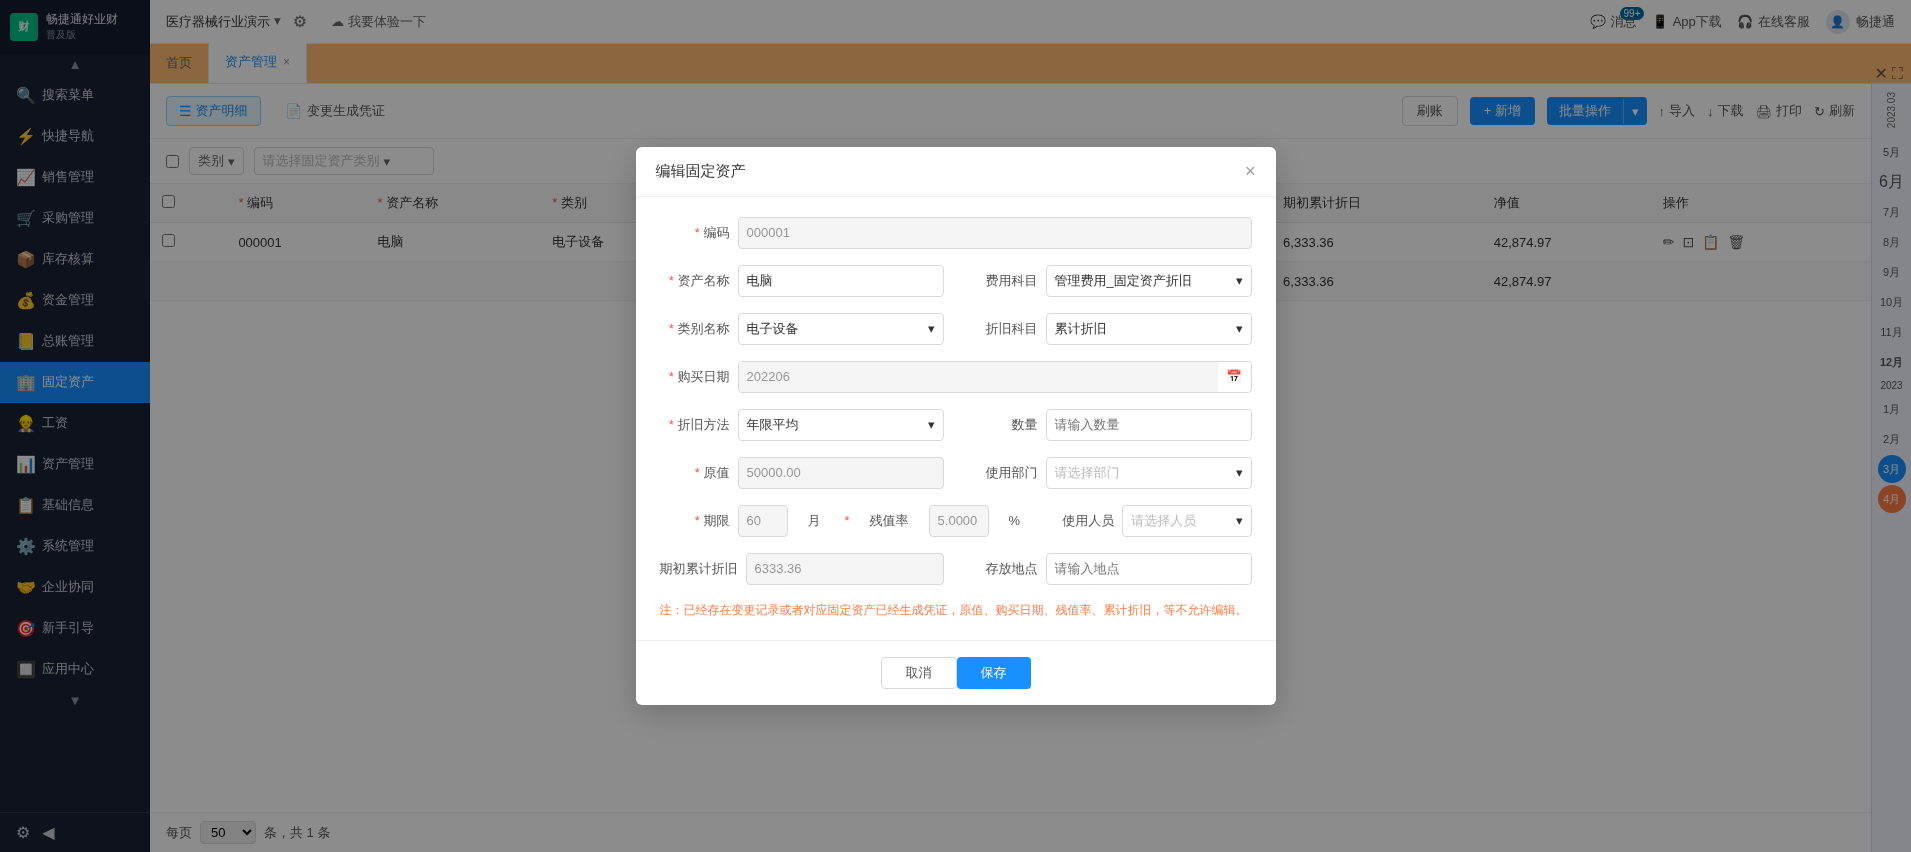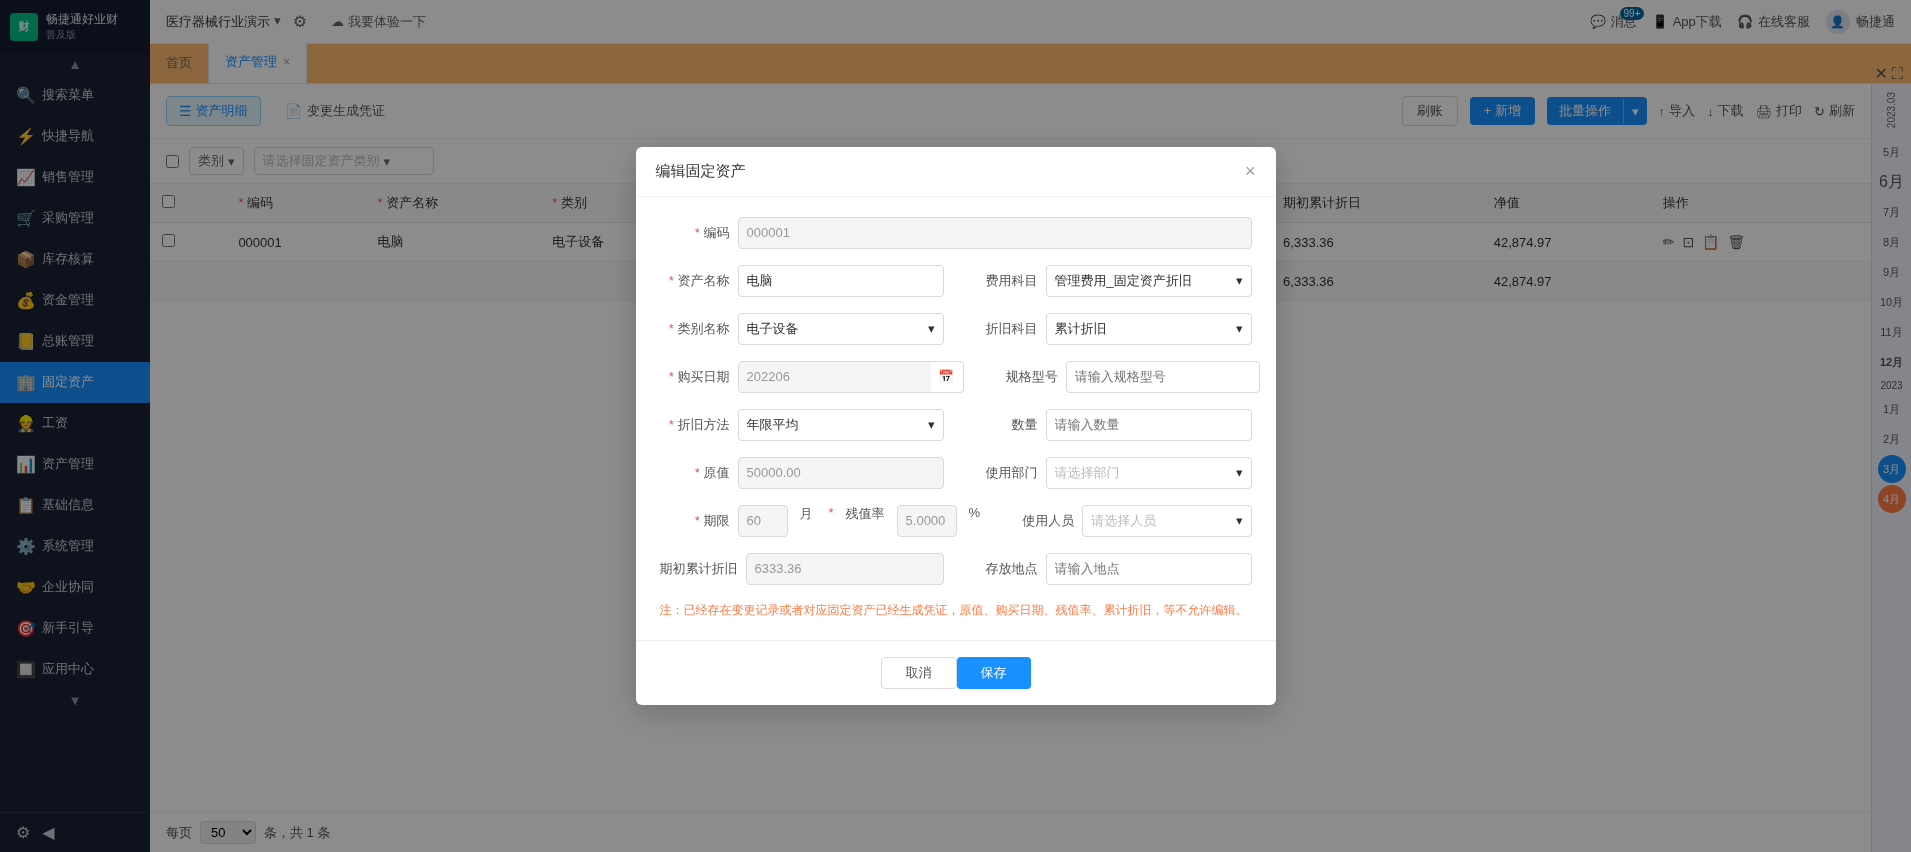--- a/index.html
+++ b/index.html
@@ -94,21 +94,21 @@
     .required-star { color: #ff4d4f; }
     .form-input { flex: 1; height: 32px; border: 1px solid #d9d9d9; border-radius: 4px; padding: 0 8px; font-size: 13px; color: #333; background: white; outline: none; }
     .form-input.readonly { background: #f5f5f5; color: #999; }
     .form-input-with-icon { display: flex; align-items: center; flex: 1; border: 1px solid #d9d9d9; border-radius: 4px; overflow: hidden; }
     .form-input-with-icon input { flex: 1; border: none; padding: 0 8px; height: 30px; font-size: 13px; outline: none; }
     .form-input-icon { padding: 0 8px; color: #999; background: white; }
     .form-select { flex: 1; height: 32px; border: 1px solid #d9d9d9; border-radius: 4px; padding: 0 8px; font-size: 13px; color: #333; display: flex; align-items: center; justify-content: space-between; cursor: pointer; background: white; }
     .form-select-text { color: #333; }
     .form-select-placeholder { color: #bbb; }
 
-    .inline-fields { display: flex; align-items: flex-start; gap: 12px; flex: 1; }
+    .inline-fields { display: flex; align-items: center; gap: 20px; flex: 1; }
     .inline-unit { color: #555; font-size: 13px; }
 
     .modal-note { font-size: 12px; color: #ff7a45; margin-top: 8px; line-height: 1.6; }
 
     .btn-cancel { background: white; color: #555; border: 1px solid #d9d9d9; border-radius: 4px; padding: 6px 24px; cursor: pointer; font-size: 13px; }
     .btn-save { background: #1890ff; color: white; border: none; border-radius: 4px; padding: 6px 24px; cursor: pointer; font-size: 13px; }
   </style>
 </head>
 <body>
 
@@ -452,26 +452,20 @@
             <span class="form-label">
               <span class="required-star">*</span>
               <span>购买日期</span>
             </span>
             <div class="form-input-with-icon">
               <input type="text" style="flex: 1 1 0%; border: none; padding: 0px 8px; height: 30px; font-size: 13px; outline: none; background: rgb(245, 245, 245); color: rgb(153, 153, 153);" value="202206">
               <span class="form-input-icon">📅</span>
             </div>
           </div>
         </div>
-        <div class="form-col">
-          <div class="form-field">
-            <span class="form-label">规格型号</span>
-            <input class="form-input" type="text" placeholder="请输入规格型号" style="">
-          </div>
-        </div>
       </div>
 
       <div class="form-row">
         <div class="form-col">
           <div class="form-field">
             <span class="form-label">
               <span class="required-star">*</span>
               <span>折旧方法</span>
             </span>
             <div class="form-select">

